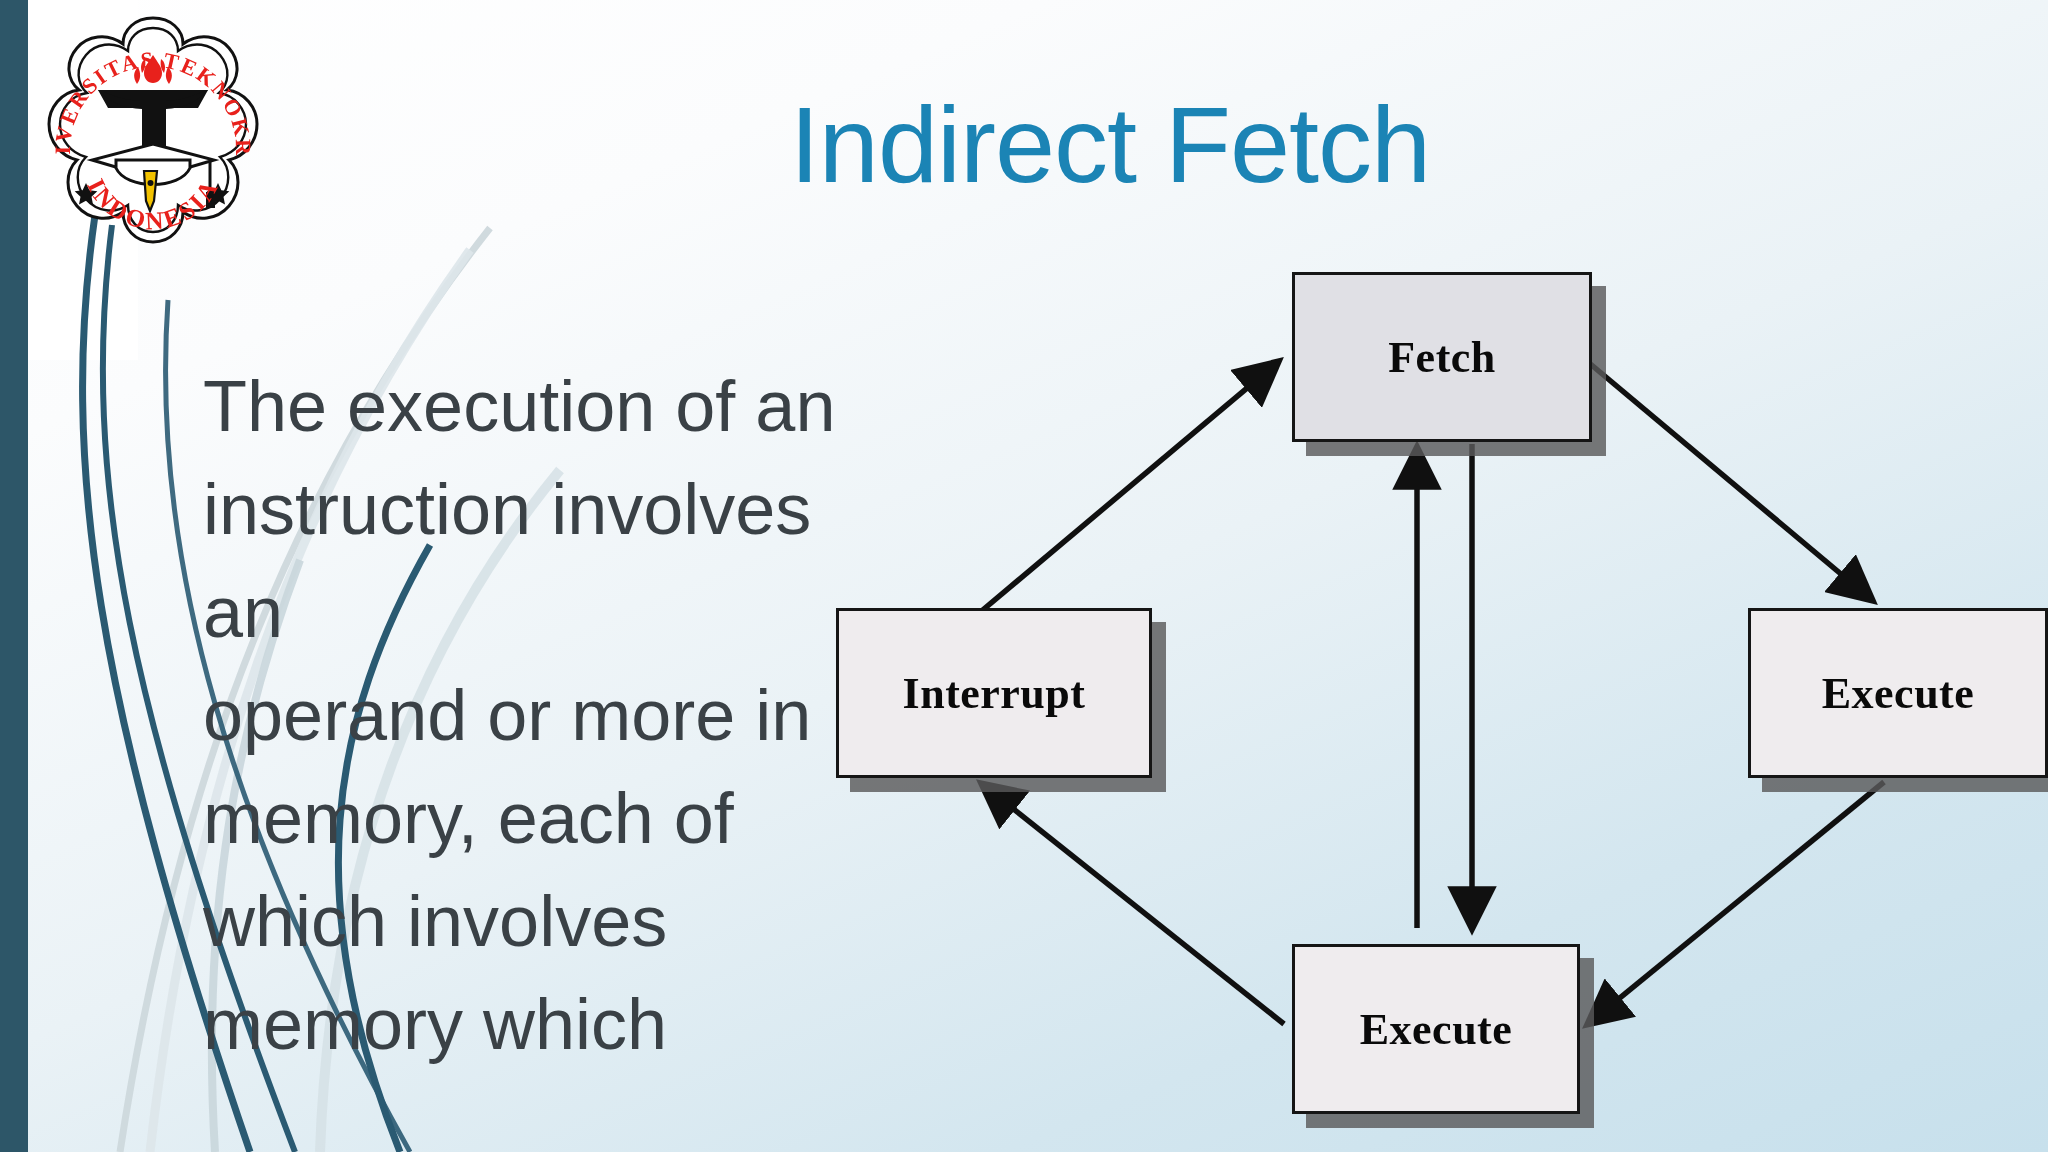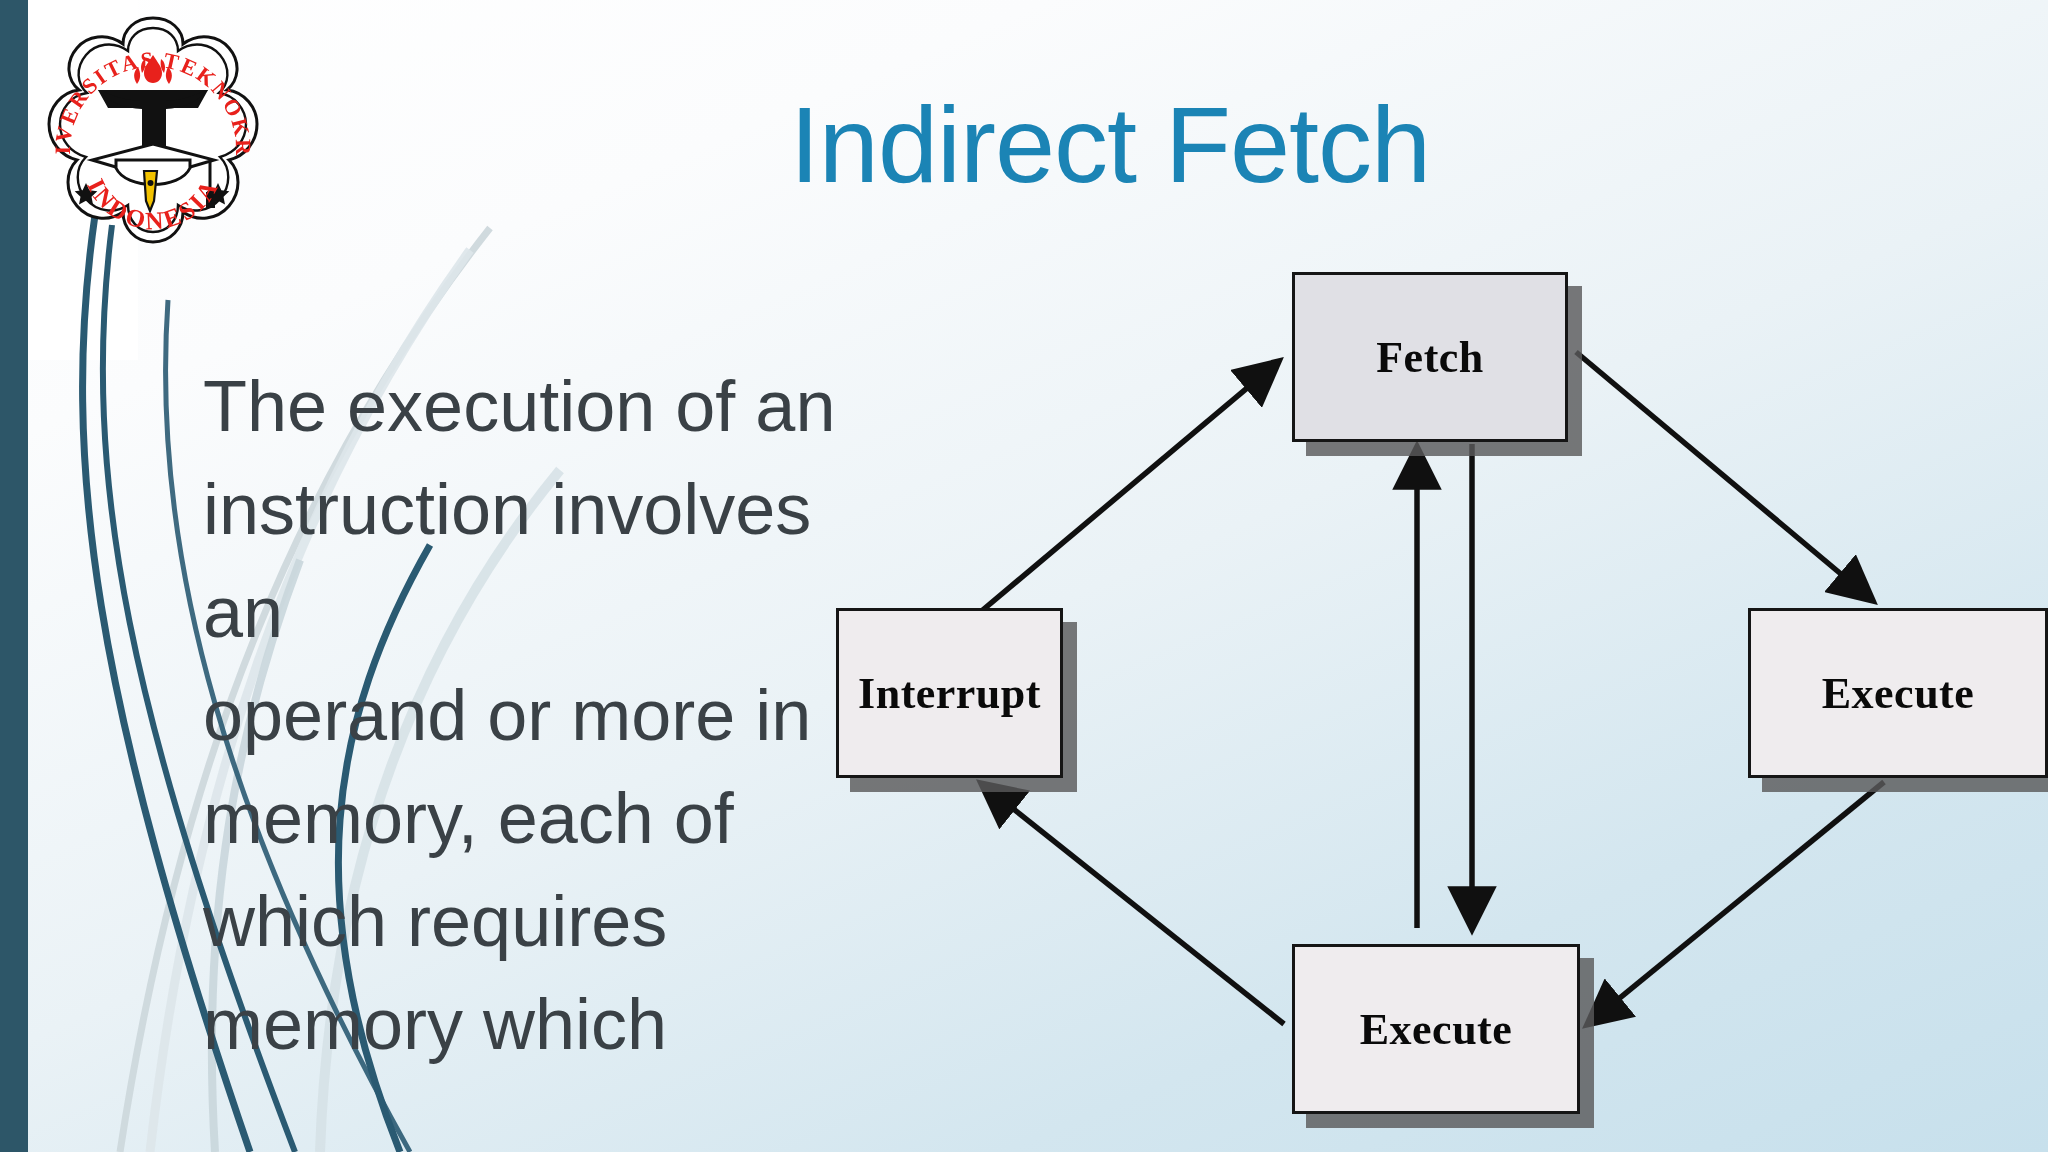--- a/index.html
+++ b/index.html
@@ -53,22 +53,22 @@
   .node{
     position:absolute;box-sizing:border-box;
     border:3px solid #151515;
     display:flex;align-items:center;justify-content:center;
     font-family:"Liberation Serif",serif;
     font-weight:bold;color:#0a0a0a;
     font-size:44px;letter-spacing:.5px;
     box-shadow:14px 14px 0 0 rgba(90,90,92,.82);
     z-index:7;
   }
-  #node-fetch   {left:1292px;top:272px; width:276px;height:170px; background:#e0e0e5;}
-  #node-interrupt{left:836px; top:608px; width:227px;height:170px; background:#efecee;}
+  #node-fetch   {left:1292px;top:272px; width:300px;height:170px; background:#e0e0e5;}
+  #node-interrupt{left:836px; top:608px; width:316px;height:170px; background:#efecee;}
   #node-indirect{left:1748px;top:608px; width:300px;height:170px; background:#efecee;}
   #node-execute {left:1292px;top:944px; width:288px;height:170px; background:#efecee;}
 </style>
 </head>
 <body>
 
 <div id="slide">
 
   <div class="dark-block"></div>
   <div class="white-panel"></div>
@@ -173,21 +173,21 @@
     </text>
   </svg>
 
   <div class="title">Indirect Fetch</div>
 
   <div class="body-text">
     <span>The execution of an</span>
     <span>instruction involves an</span>
     <span>operand or more in</span>
     <span>memory, each of</span>
-    <span>which requires</span>
+    <span>which involves</span>
     <span>memory which</span>
   </div>
 
   <svg class="chart" viewBox="0 0 2048 1152">
     <defs>
       <marker id="ah" markerWidth="9" markerHeight="9" refX="7.6" refY="4.5" orient="auto" markerUnits="strokeWidth">
         <path d="M0,0 L9,4.5 L0,9 Z" fill="#101010"></path>
       </marker>
     </defs>
     <g stroke="#101010" stroke-width="5.5" fill="none" marker-end="url(#ah)">

